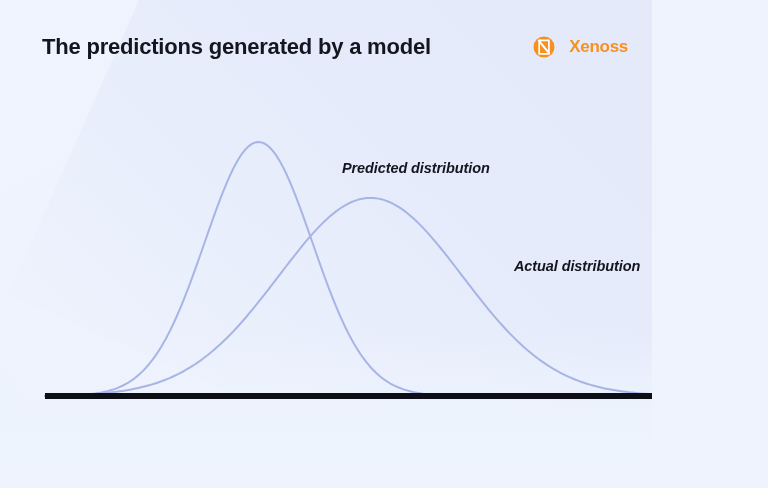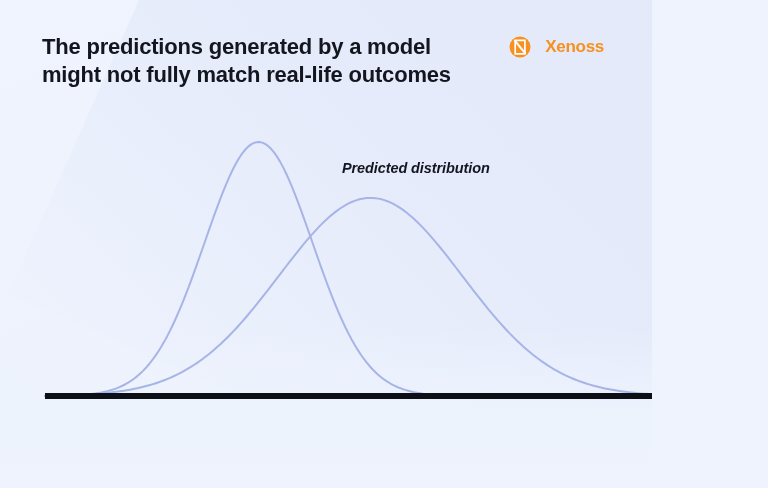--- a/index.html
+++ b/index.html
@@ -71,21 +71,21 @@
     font-weight: bold;
     line-height: 28px;
     color: #14161F;
     letter-spacing: -0.2px;
     white-space: nowrap;
   }
 
   
   #logo {
     position: absolute;
-    right: 48px;
+    right: 24px;
     top: 36px;
     display: flex;
     align-items: center;
     gap: 14px;
     z-index: 6;
   }
   #logo .mark {
     width: 22px;
     height: 22px;
     flex: 0 0 22px;
@@ -128,21 +128,20 @@
 
 <div id="slide">
 
   <div class="bg-base"></div>
   <div class="bg-diagonal-left"></div>
   <div class="bg-diagonal-right"></div>
   <div class="bg-bottom-fade"></div>
 
   <div id="title-block">
     <div class="line">The predictions generated by a model</div>
-    <div class="line">might not fully match real-life outcomes</div>
   </div>
 
   <div id="logo">
     <span class="mark">
       <svg viewBox="0 0 22 22" width="22" height="22" aria-hidden="true">
         <circle cx="11" cy="11" r="10.5" fill="#F7901E"></circle>
         <path d="M5.4 4.2 L16.6 17.8" stroke="#FFFFFF" stroke-width="2.1" fill="none"></path>
         <path d="M6.2 17.9 L6.2 4.4 L15.9 4.4 L15.9 17.9 Z" fill="none" stroke="#FFFFFF" stroke-width="1.7"></path>
       </svg>
     </span>
@@ -154,14 +153,15 @@
       <g>
         <path id="curve-predicted" fill="none" stroke-linecap="round" stroke-linejoin="round" d="M 45.00 395.91 L 47.98 395.88 L 50.95 395.85 L 53.93 395.82 L 56.91 395.78 L 59.89 395.73 L 62.86 395.67 L 65.84 395.59 L 68.82 395.50 L 71.80 395.40 L 74.77 395.27 L 77.75 395.12 L 80.73 394.94 L 83.70 394.73 L 86.68 394.48 L 89.66 394.19 L 92.64 393.85 L 95.61 393.45 L 98.59 392.98 L 101.57 392.45 L 104.55 391.83 L 107.52 391.12 L 110.50 390.31 L 113.48 389.38 L 116.45 388.32 L 119.43 387.12 L 122.41 385.76 L 125.39 384.24 L 128.36 382.53 L 131.34 380.61 L 134.32 378.48 L 137.30 376.12 L 140.27 373.50 L 143.25 370.62 L 146.23 367.46 L 149.20 364.00 L 152.18 360.23 L 155.16 356.14 L 158.14 351.73 L 161.11 346.97 L 164.09 341.86 L 167.07 336.41 L 170.05 330.62 L 173.02 324.47 L 176.00 317.99 L 178.98 311.19 L 181.95 304.07 L 184.93 296.67 L 187.91 288.99 L 190.89 281.08 L 193.86 272.96 L 196.84 264.67 L 199.82 256.25 L 202.80 247.75 L 205.77 239.21 L 208.75 230.69 L 211.73 222.24 L 214.70 213.92 L 217.68 205.79 L 220.66 197.90 L 223.64 190.32 L 226.61 183.11 L 229.59 176.32 L 232.57 170.01 L 235.55 164.22 L 238.52 159.03 L 241.50 154.45 L 244.48 150.55 L 247.45 147.34 L 250.43 144.87 L 253.41 143.15 L 256.39 142.20 L 259.36 142.03 L 262.34 142.64 L 265.32 144.02 L 268.30 146.16 L 271.27 149.05 L 274.25 152.65 L 277.23 156.93 L 280.20 161.86 L 283.18 167.39 L 286.16 173.48 L 289.14 180.07 L 292.11 187.10 L 295.09 194.53 L 298.07 202.29 L 301.05 210.32 L 304.02 218.56 L 307.00 226.96 L 309.98 235.45 L 312.95 243.99 L 315.93 252.51 L 318.91 260.98 L 321.89 269.33 L 324.86 277.53 L 327.84 285.54 L 330.82 293.32 L 333.80 300.85 L 336.77 308.10 L 339.75 315.04 L 342.73 321.66 L 345.70 327.95 L 348.68 333.90 L 351.66 339.51 L 354.64 344.76 L 357.61 349.67 L 360.59 354.24 L 363.57 358.47 L 366.55 362.38 L 369.52 365.97 L 372.50 369.26 L 375.48 372.27 L 378.45 375.00 L 381.43 377.47 L 384.41 379.70 L 387.39 381.71 L 390.36 383.51 L 393.34 385.12 L 396.32 386.54 L 399.30 387.81 L 402.27 388.93 L 405.25 389.91 L 408.23 390.78 L 411.20 391.53 L 414.18 392.19 L 417.16 392.76 L 420.14 393.25 L 423.11 393.68 L 426.09 394.04 L 429.07 394.36 L 432.05 394.62 L 435.02 394.85 L 438.00 395.04 L 440.98 395.21 L 443.95 395.34 L 446.93 395.46 L 449.91 395.56 L 452.89 395.64 L 455.86 395.70 L 458.84 395.76 L 461.82 395.80 L 464.80 395.84 L 467.77 395.87 L 470.75 395.90 L 473.73 395.92 L 476.70 395.93 L 479.68 395.95 L 482.66 395.96 L 485.64 395.97 L 488.61 395.97 L 491.59 395.98 L 494.57 395.98 L 497.55 395.99 L 500.52 395.99 L 503.50 395.99 L 506.48 395.99 L 509.45 396.00 L 512.43 396.00 L 515.41 396.00 L 518.39 396.00 L 521.36 396.00 L 524.34 396.00 L 527.32 396.00 L 530.30 396.00 L 533.27 396.00 L 536.25 396.00 L 539.23 396.00 L 542.20 396.00 L 545.18 396.00 L 548.16 396.00 L 551.14 396.00 L 554.11 396.00 L 557.09 396.00 L 560.07 396.00 L 563.05 396.00 L 566.02 396.00 L 569.00 396.00 L 571.98 396.00 L 574.95 396.00 L 577.93 396.00 L 580.91 396.00 L 583.89 396.00 L 586.86 396.00 L 589.84 396.00 L 592.82 396.00 L 595.80 396.00 L 598.77 396.00 L 601.75 396.00 L 604.73 396.00 L 607.70 396.00 L 610.68 396.00 L 613.66 396.00 L 616.64 396.00 L 619.61 396.00 L 622.59 396.00 L 625.57 396.00 L 628.55 396.00 L 631.52 396.00 L 634.50 396.00 L 637.48 396.00 L 640.45 396.00 L 643.43 396.00 L 646.41 396.00 L 649.39 396.00 L 652.36 396.00 L 655.34 396.00 L 658.32 396.00 L 661.30 396.00 L 664.27 396.00 L 667.25 396.00 L 670.23 396.00 L 673.20 396.00 L 676.18 396.00 L 679.16 396.00 L 682.14 396.00 L 685.11 396.00 L 688.09 396.00 L 691.07 396.00 L 694.05 396.00 L 697.02 396.00 L 700.00 396.00" stroke="#A7B4E6" stroke-width="2"></path>
         <path id="curve-actual" fill="none" stroke-linecap="round" stroke-linejoin="round" d="M 45.00 395.64 L 47.98 395.59 L 50.95 395.54 L 53.93 395.49 L 56.91 395.43 L 59.89 395.36 L 62.86 395.29 L 65.84 395.21 L 68.82 395.12 L 71.80 395.02 L 74.77 394.91 L 77.75 394.79 L 80.73 394.66 L 83.70 394.51 L 86.68 394.35 L 89.66 394.18 L 92.64 393.99 L 95.61 393.79 L 98.59 393.56 L 101.57 393.32 L 104.55 393.05 L 107.52 392.76 L 110.50 392.45 L 113.48 392.10 L 116.45 391.74 L 119.43 391.34 L 122.41 390.91 L 125.39 390.44 L 128.36 389.94 L 131.34 389.40 L 134.32 388.82 L 137.30 388.20 L 140.27 387.53 L 143.25 386.82 L 146.23 386.05 L 149.20 385.24 L 152.18 384.37 L 155.16 383.44 L 158.14 382.45 L 161.11 381.40 L 164.09 380.28 L 167.07 379.10 L 170.05 377.85 L 173.02 376.52 L 176.00 375.12 L 178.98 373.65 L 181.95 372.09 L 184.93 370.45 L 187.91 368.73 L 190.89 366.93 L 193.86 365.03 L 196.84 363.05 L 199.82 360.98 L 202.80 358.82 L 205.77 356.56 L 208.75 354.22 L 211.73 351.78 L 214.70 349.24 L 217.68 346.62 L 220.66 343.90 L 223.64 341.09 L 226.61 338.19 L 229.59 335.20 L 232.57 332.12 L 235.55 328.95 L 238.52 325.71 L 241.50 322.39 L 244.48 318.98 L 247.45 315.51 L 250.43 311.97 L 253.41 308.37 L 256.39 304.70 L 259.36 300.99 L 262.34 297.23 L 265.32 293.42 L 268.30 289.59 L 271.27 285.72 L 274.25 281.84 L 277.23 277.94 L 280.20 274.04 L 283.18 270.14 L 286.16 266.26 L 289.14 262.39 L 292.11 258.56 L 295.09 254.76 L 298.07 251.02 L 301.05 247.33 L 304.02 243.70 L 307.00 240.16 L 309.98 236.70 L 312.95 233.33 L 315.93 230.07 L 318.91 226.92 L 321.89 223.89 L 324.86 220.99 L 327.84 218.23 L 330.82 215.62 L 333.80 213.16 L 336.77 210.86 L 339.75 208.74 L 342.73 206.78 L 345.70 205.01 L 348.68 203.43 L 351.66 202.03 L 354.64 200.84 L 357.61 199.84 L 360.59 199.04 L 363.57 198.45 L 366.55 198.07 L 369.52 197.89 L 372.50 197.93 L 375.48 198.17 L 378.45 198.62 L 381.43 199.27 L 384.41 200.13 L 387.39 201.20 L 390.36 202.46 L 393.34 203.91 L 396.32 205.56 L 399.30 207.39 L 402.27 209.40 L 405.25 211.58 L 408.23 213.93 L 411.20 216.44 L 414.18 219.10 L 417.16 221.90 L 420.14 224.84 L 423.11 227.91 L 426.09 231.10 L 429.07 234.40 L 432.05 237.79 L 435.02 241.28 L 438.00 244.86 L 440.98 248.50 L 443.95 252.21 L 446.93 255.97 L 449.91 259.78 L 452.89 263.63 L 455.86 267.50 L 458.84 271.39 L 461.82 275.29 L 464.80 279.19 L 467.77 283.08 L 470.75 286.96 L 473.73 290.82 L 476.70 294.64 L 479.68 298.44 L 482.66 302.18 L 485.64 305.88 L 488.61 309.53 L 491.59 313.11 L 494.57 316.63 L 497.55 320.08 L 500.52 323.46 L 503.50 326.76 L 506.48 329.98 L 509.45 333.11 L 512.43 336.16 L 515.41 339.12 L 518.39 342.00 L 521.36 344.78 L 524.34 347.47 L 527.32 350.06 L 530.30 352.57 L 533.27 354.98 L 536.25 357.29 L 539.23 359.52 L 542.20 361.65 L 545.18 363.69 L 548.16 365.65 L 551.14 367.51 L 554.11 369.29 L 557.09 370.99 L 560.07 372.60 L 563.05 374.13 L 566.02 375.58 L 569.00 376.95 L 571.98 378.26 L 574.95 379.49 L 577.93 380.65 L 580.91 381.74 L 583.89 382.77 L 586.86 383.74 L 589.84 384.65 L 592.82 385.50 L 595.80 386.30 L 598.77 387.05 L 601.75 387.75 L 604.73 388.40 L 607.70 389.01 L 610.68 389.58 L 613.66 390.10 L 616.64 390.59 L 619.61 391.05 L 622.59 391.47 L 625.57 391.86 L 628.55 392.22 L 631.52 392.55 L 634.50 392.86 L 637.48 393.14 L 640.45 393.40 L 643.43 393.64 L 646.41 393.85 L 649.39 394.05 L 652.36 394.24 L 655.34 394.41 L 658.32 394.56 L 661.30 394.70 L 664.27 394.83 L 667.25 394.94 L 670.23 395.05 L 673.20 395.15 L 676.18 395.23 L 679.16 395.31 L 682.14 395.38 L 685.11 395.45 L 688.09 395.51 L 691.07 395.56 L 694.05 395.61 L 697.02 395.65 L 700.00 395.69" stroke="#A7B4E6" stroke-width="2"></path>
       </g>
       <line id="axis-baseline" x1="45" y1="396" x2="700" y2="396" stroke-width="6" stroke-linecap="butt" stroke="#0C0F16"></line>
     </svg>
   </div>
 
   <div class="curve-label" id="label-predicted">Predicted distribution</div>
 
+  <div class="curve-label" id="label-actual">Actual distribution</div>
 
 </div>
 
 </body></html>

